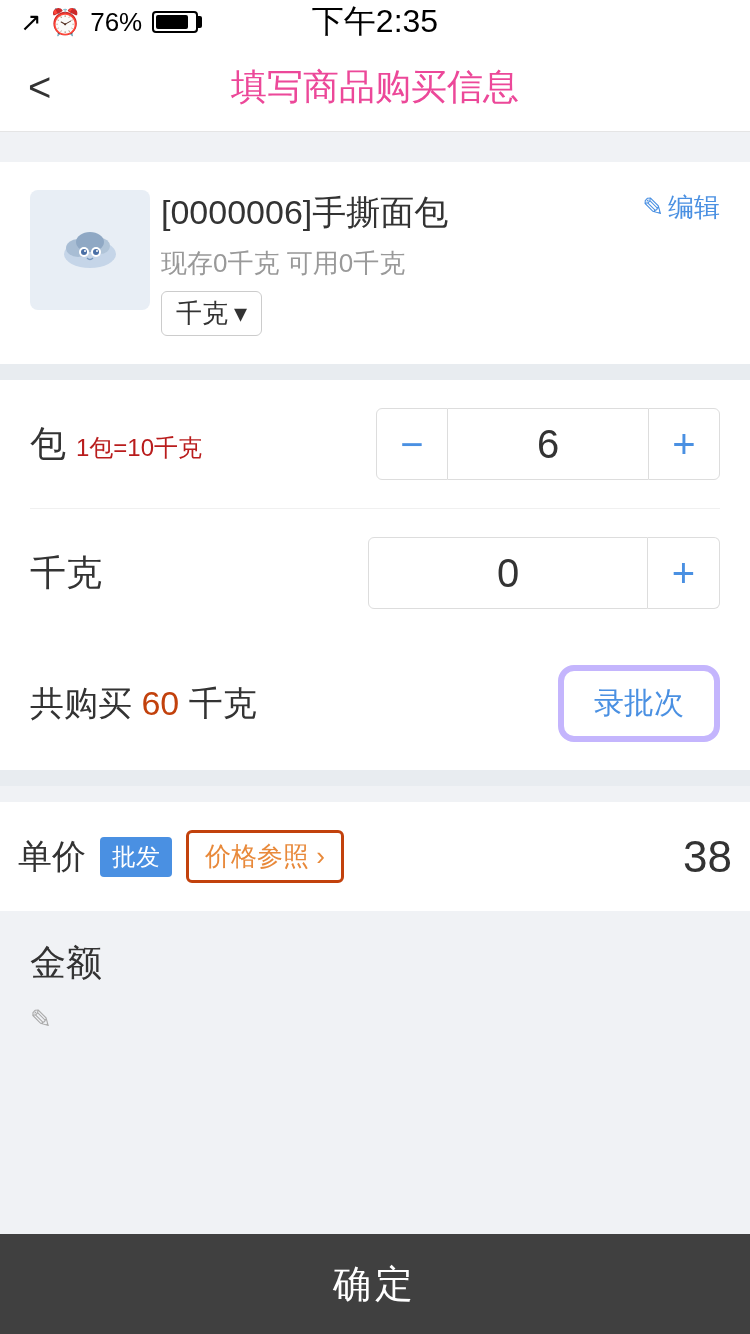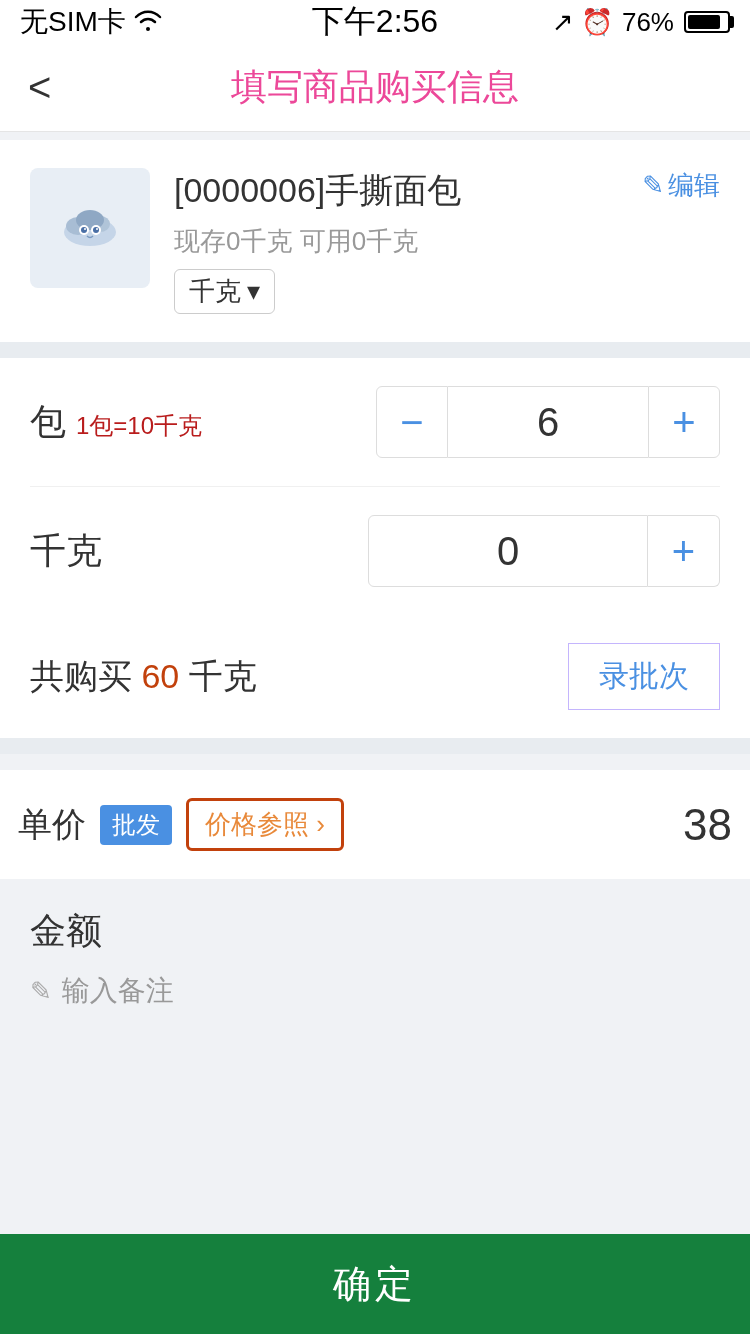--- a/index.html
+++ b/index.html
@@ -99,22 +99,22 @@
       font-weight: 500;
       color: #ec4899;
     }
 
     
     .product-card {
       background: #fff;
       padding: 28px 30px;
       display: flex;
       align-items: flex-start;
-      gap: 24px;
-      margin-top: 8px;
+      gap: 11px;
+      margin-top: 30px;
     }
     .product-image {
       width: 120px;
       height: 120px;
       background: #e8eef5;
       border-radius: 8px;
       display: flex;
       align-items: center;
       justify-content: center;
       flex-shrink: 0;
@@ -267,22 +267,22 @@
     }
     .total-text {
       font-size: 34px;
       color: #333;
     }
     .total-text span {
       color: #c2410c;
       font-weight: 500;
     }
     .batch-btn {
-      border: 1px solid #c4b5fd;
-      border-radius: 0;
+      border: 6px solid #c4b5fd;
+      border-radius: 16px;
       padding: 12px 30px;
       font-size: 30px;
       color: #4a90e2;
       background: #fff;
       cursor: pointer;
     }
 
     
     .price-section {
       background: #fff;
@@ -363,50 +363,40 @@
       min-height: 300px;
     }
 
     
     .confirm-btn {
       position: fixed;
       bottom: 0;
       left: 0;
       width: 750px;
       height: 100px;
-      background: #15803d;
+      background: #404040;
       display: flex;
       align-items: center;
       justify-content: center;
       font-size: 38px;
       color: #fff;
       font-weight: 500;
       cursor: pointer;
       letter-spacing: 4px;
     }
 
     .main-content {
       padding-bottom: 100px;
     }
   </style>
 </head>
 <body>
 
 <div class="status-bar">
-  <div class="status-left">
-    <span>无SIM卡</span>
-    <span>
-      <svg width="28" height="22" viewBox="0 0 28 22" fill="none">
-        <path d="M14 18a2 2 0 1 1 0 4 2 2 0 0 1 0-4z" fill="#000"></path>
-        <path d="M7 13c1.9-1.9 4.4-3 7-3s5.1 1.1 7 3" stroke="#000" stroke-width="2.5" fill="none" stroke-linecap="round"></path>
-        <path d="M2 8c3.2-3.3 7.7-5.3 12-5.3s8.8 2 12 5.3" stroke="#000" stroke-width="2.5" fill="none" stroke-linecap="round"></path>
-      </svg>
-    </span>
-  </div>
-  <div class="status-center">下午2:56</div>
+  <div class="status-center">下午2:35</div>
   <div class="status-right">
     <span>↗</span>
     <span>⏰</span>
     <span>76%</span>
     <div class="battery-bar">
       <div class="battery-fill"></div>
     </div>
   </div>
 </div>
 
@@ -496,21 +486,20 @@
       <span class="price-value">38</span>
     </div>
   </div>
 
   <div class="amount-section">
     <div class="amount-row">
       <span class="amount-label">金额</span>
     </div>
     <div class="remark-row">
       <span class="pencil-icon">✎</span>
-      <span>输入备注</span>
     </div>
   </div>
 
   <div class="empty-space"></div>
 
 </div>
 
 <div class="confirm-btn">确定</div>
 
 </body></html>

